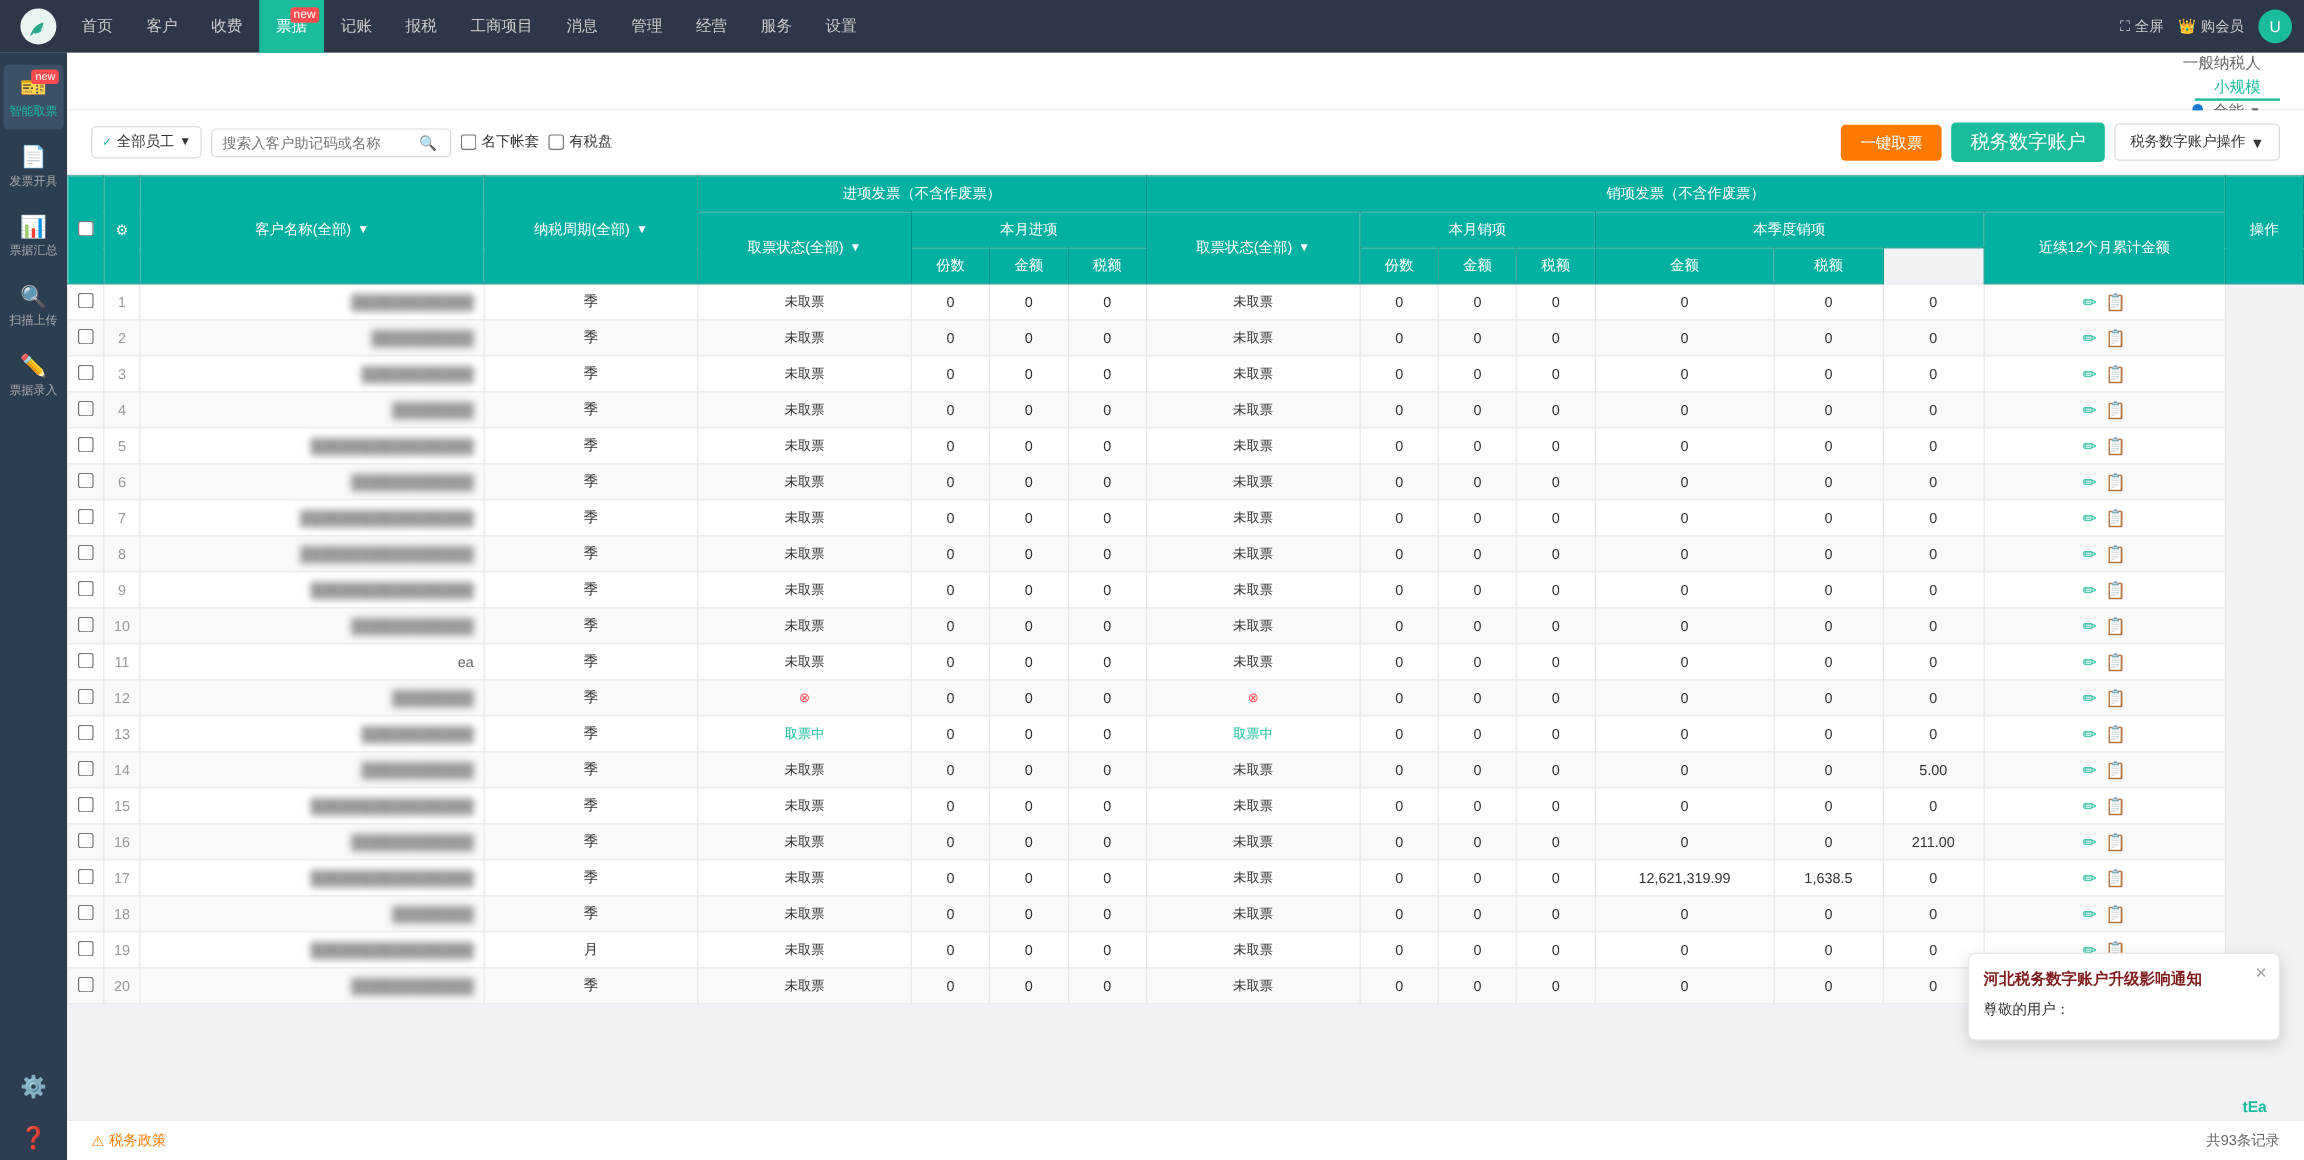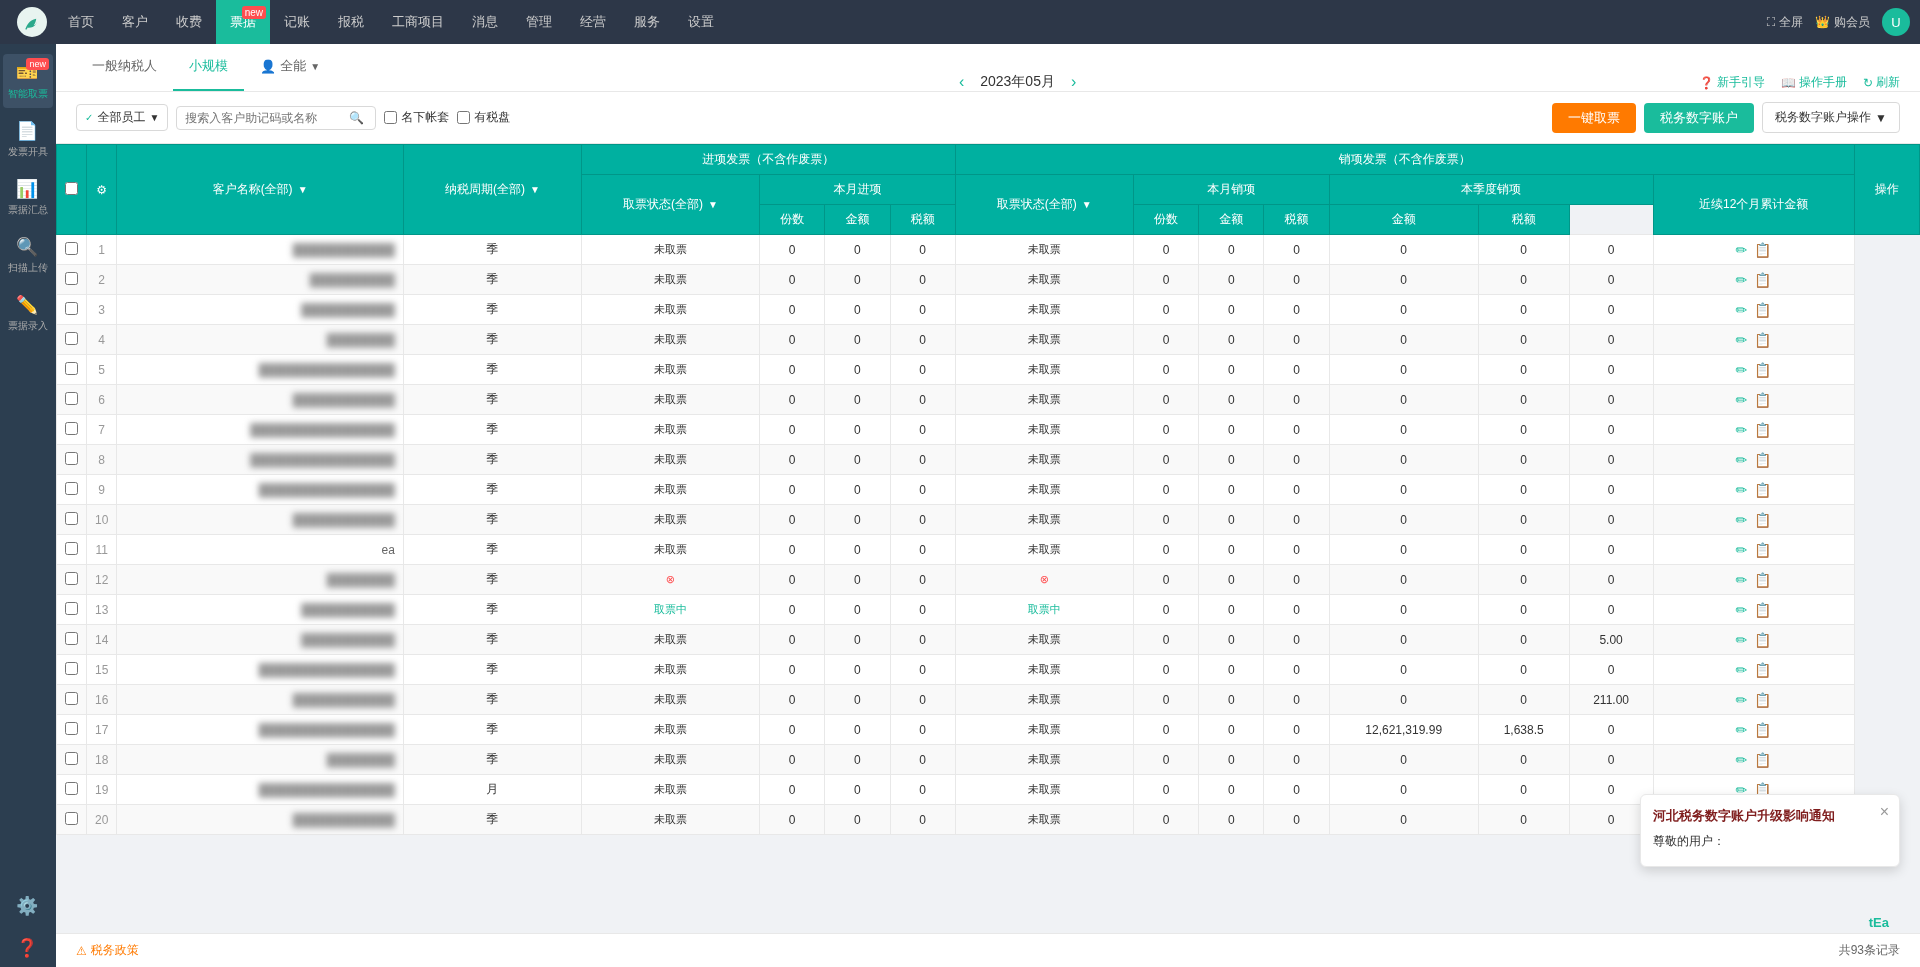--- a/index.html
+++ b/index.html
@@ -23,35 +23,35 @@
     .sidebar { width: 56px; background: #2c3e50; display: flex; flex-direction: column; align-items: center; padding-top: 10px; gap: 4px; }
     .sidebar-item { width: 50px; display: flex; flex-direction: column; align-items: center; padding: 8px 4px; cursor: pointer; border-radius: 4px; color: #aaa; font-size: 11px; gap: 3px; position: relative; }
     .sidebar-item.active { background: #3d5166; color: #1abc9c; }
     .sidebar-icon { font-size: 18px; }
     .sidebar-new { position: absolute; top: 4px; right: 4px; background: #ff4d4f; color: #fff; font-size: 9px; padding: 1px 3px; border-radius: 3px; }
 
     
     .main-content { flex: 1; display: flex; flex-direction: column; overflow: hidden; background: #f0f2f5; }
     
     
-    .tabs-bar { background: #fff; display: flex; align-items: flex-end; padding: 0 20px; border-bottom: 1px solid #e8e8e8; height: 48px; }
+    .tabs-bar { background: #fff; display: flex; align-items: flex-end; padding: 0 20px; border-bottom: 1px solid #e8e8e8; height: 48px; flex-direction: column; }
     .tab { padding: 0 16px; height: 48px; display: flex; align-items: center; cursor: pointer; font-size: 13px; color: #666; border-bottom: 2px solid transparent; }
     .tab.active { color: #1abc9c; border-bottom-color: #1abc9c; font-weight: 500; }
     .tab-icon { margin-right: 4px; }
 
     
     .toolbar { background: #fff; padding: 10px 20px; display: flex; align-items: center; gap: 10px; border-bottom: 1px solid #e8e8e8; }
     .toolbar-left { display: flex; align-items: center; gap: 8px; flex: 1; }
     .employee-select { border: 1px solid #d9d9d9; border-radius: 4px; padding: 4px 8px; font-size: 12px; display: flex; align-items: center; gap: 4px; cursor: pointer; background: #fff; min-width: 90px; }
     .search-box { border: 1px solid #d9d9d9; border-radius: 4px; padding: 4px 8px; font-size: 12px; display: flex; align-items: center; gap: 4px; min-width: 200px; }
     .search-box input { border: none; outline: none; font-size: 12px; width: 160px; }
     .checkbox-item { display: flex; align-items: center; gap: 4px; font-size: 12px; cursor: pointer; }
     .toolbar-right { display: flex; align-items: center; gap: 8px; }
     .btn-orange { background: #ff7a00; color: #fff; border: none; padding: 6px 16px; border-radius: 4px; cursor: pointer; font-size: 13px; }
-    .btn-teal { background: #1abc9c; color: #fff; border: none; padding: 6px 16px; border-radius: 4px; cursor: pointer; font-size: 13px; }
+    .btn-teal { background: #1abc9c; color: #fff; border: none; padding: 6px 16px; border-radius: 4px; cursor: pointer; font-size: 16px; }
     .btn-outline { background: #fff; color: #333; border: 1px solid #d9d9d9; padding: 6px 12px; border-radius: 4px; cursor: pointer; font-size: 12px; display: flex; align-items: center; gap: 4px; }
     .period-btn { cursor: pointer; color: #1abc9c; font-size: 16px; background: none; border: none; }
     .period-action { color: #1abc9c; font-size: 12px; cursor: pointer; display: flex; align-items: center; gap: 3px; }
 
     
     .table-container { flex: 1; overflow: auto; }
     table { width: 100%; border-collapse: collapse; }
     thead tr th { background: #00b0a0; color: #fff; padding: 6px 8px; text-align: center; font-size: 12px; font-weight: normal; border: 1px solid #009688; white-space: nowrap; position: sticky; top: 0; z-index: 10; }
     thead tr:first-child th { }
     tbody tr { background: #fff; }

